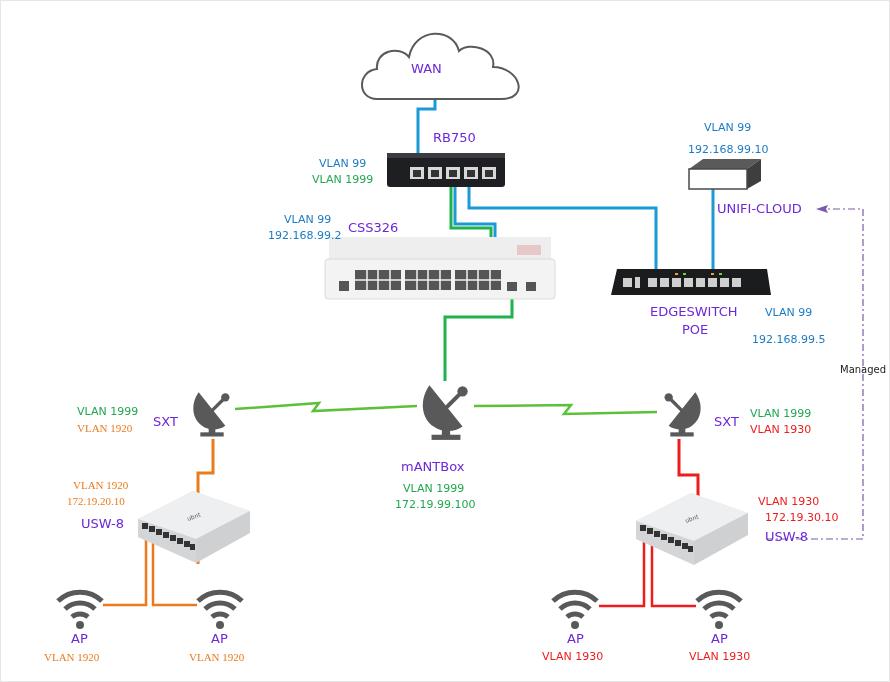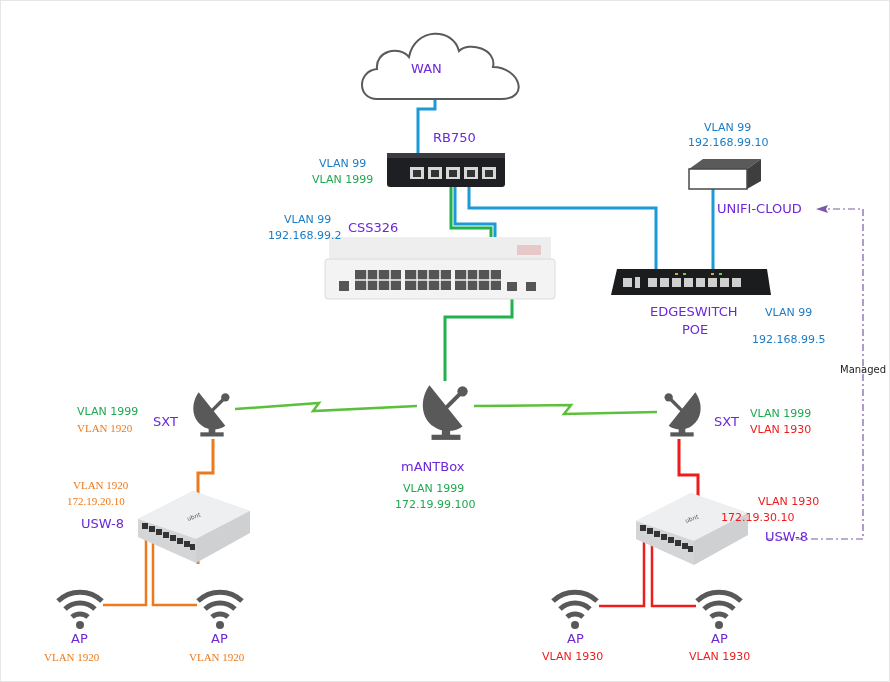--- a/index.html
+++ b/index.html
@@ -190,21 +190,21 @@
 
 <div class="lbl dev" style="left:432px;top:128px;">RB750</div>
 <div class="lbl blue" style="left:318px;top:155px;">VLAN 99</div>
 <div class="lbl green" style="left:311px;top:171px;">VLAN 1999</div>
 
 <div class="lbl blue" style="left:283px;top:211px;">VLAN 99</div>
 <div class="lbl blue" style="left:267px;top:227px;">192.168.99.2</div>
 <div class="lbl dev" style="left:347px;top:218px;">CSS326</div>
 
 <div class="lbl blue" style="left:703px;top:119px;">VLAN 99</div>
-<div class="lbl blue" style="left:687px;top:134px;">192.168.99.10</div>
+<div class="lbl blue" style="left:687px;top:141px;">192.168.99.10</div>
 <div class="lbl dev" style="left:716px;top:199px;">UNIFI-CLOUD</div>
 
 <div class="lbl dev" style="left:649px;top:302px;">EDGESWITCH</div>
 <div class="lbl dev" style="left:681px;top:320px;text-align:right;">POE</div>
 <div class="lbl blue" style="left:764px;top:304px;">VLAN 99</div>
 <div class="lbl blue" style="left:751px;top:320px;margin-top:11px;">192.168.99.5</div>
 
 <div class="lbl green" style="left:76px;top:403px;">VLAN 1999</div>
 <div class="lbl orange" style="left:76px;top:419px;">VLAN 1920</div>
 <div class="lbl dev" style="left:152px;top:412px;">SXT</div>
@@ -215,21 +215,21 @@
 
 <div class="lbl dev" style="left:713px;top:412px;">SXT</div>
 <div class="lbl green" style="left:749px;top:405px;">VLAN 1999</div>
 <div class="lbl red" style="left:749px;top:421px;">VLAN 1930</div>
 
 <div class="lbl orange" style="left:72px;top:476px;">VLAN 1920</div>
 <div class="lbl orange" style="left:66px;top:492px;">172.19.20.10</div>
 <div class="lbl dev" style="left:80px;top:514px;">USW-8</div>
 
 <div class="lbl red" style="left:757px;top:493px;">VLAN 1930</div>
-<div class="lbl red" style="left:720px;top:509px;">172.19.30.10</div>
+<div class="lbl red" style="left:764px;top:509px;">172.19.30.10</div>
 <div class="lbl dev" style="left:764px;top:527px;">USW-8</div>
 
 <div class="lbl dev" style="left:70px;top:629px;">AP</div>
 <div class="lbl orange" style="left:43px;top:648px;">VLAN 1920</div>
 <div class="lbl dev" style="left:210px;top:629px;">AP</div>
 <div class="lbl orange" style="left:188px;top:648px;">VLAN 1920</div>
 <div class="lbl dev" style="left:566px;top:629px;">AP</div>
 <div class="lbl red" style="left:541px;top:648px;">VLAN 1930</div>
 <div class="lbl dev" style="left:710px;top:629px;">AP</div>
 <div class="lbl red" style="left:688px;top:648px;">VLAN 1930</div>

